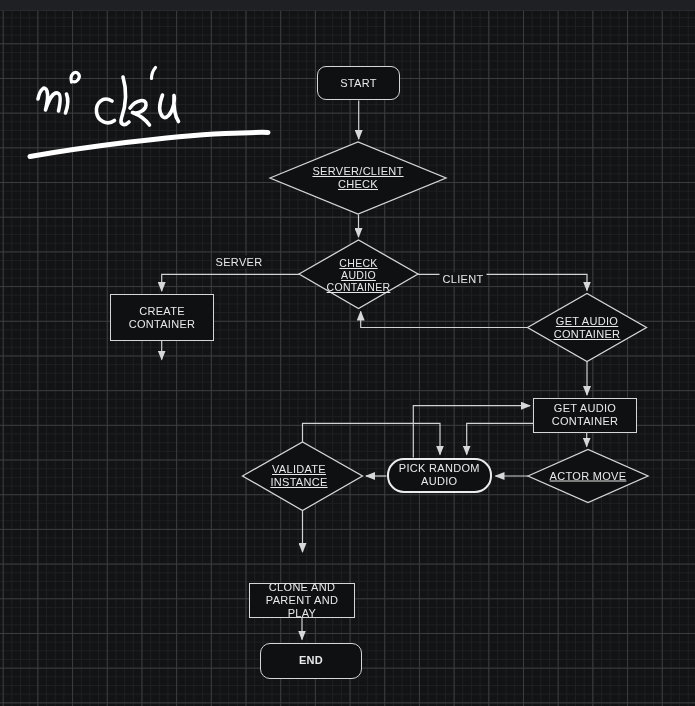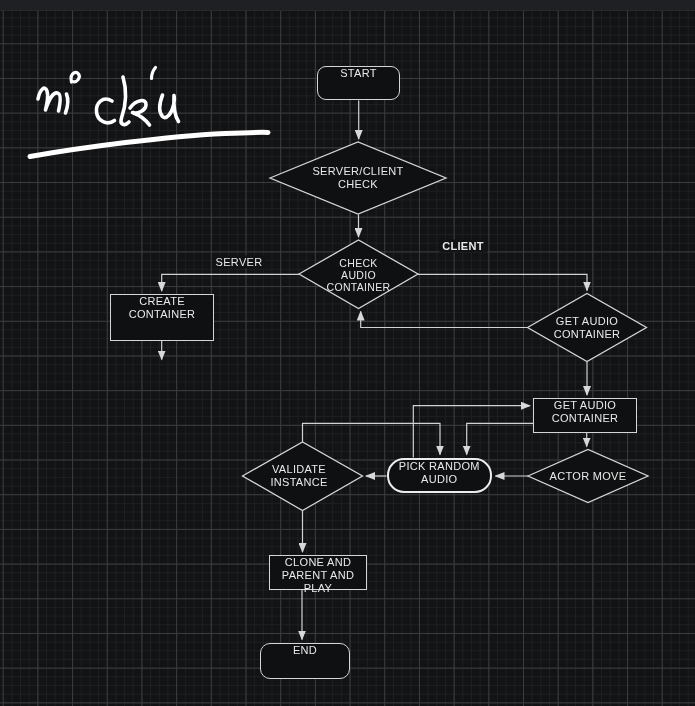--- a/index.html
+++ b/index.html
@@ -14,28 +14,28 @@
       linear-gradient(#1d1f21 1px,transparent 1px);
     background-size:34.7px 34.7px,34.7px 34.7px,8.675px 8.675px,8.675px 8.675px;
     background-position:2.7px 0,0 8.6px,2.7px 0,0 8.6px;
   }
   .topbar{position:absolute;left:0;top:0;width:695px;height:10px;background:#1e2023;border-bottom:1px solid #27292c;z-index:30;}
   svg.layer{position:absolute;left:0;top:0;z-index:5;}
   .edge{stroke:#d2d2d2;stroke-width:1.2;fill:none;}
   .diamond{fill:#0f1011;stroke:#d6d6d6;stroke-width:1.3;}
   .hand{stroke:#ffffff;fill:none;stroke-linecap:round;stroke-linejoin:round;}
 
-  .node{position:absolute;z-index:10;display:flex;justify-content:center;
+  .node{position:absolute;z-index:10;display:flex;align-items:center;justify-content:center;
         background:#0f1011;border:1.4px solid #d6d6d6;box-sizing:border-box;}
   .node .lbl, .dlabel, .elabel{
         color:#e9e9e9;font-size:11px;line-height:13px;text-align:center;
         white-space:pre-line;letter-spacing:.3px;}
   .terminator{border-radius:9px;}
   .thick{border-width:2px;border-color:#ececec;}
-  .dlabel{position:absolute;z-index:11;transform:translate(-50%,-50%);}
+  .dlabel{position:absolute;z-index:11;transform:translate(-50%,-50%);text-decoration:underline;}
   .elabel{position:absolute;z-index:12;transform:translate(-50%,-50%);background:#121315;padding:0 3px;}
 </style>
 </head>
 <body>
 
 <div class="screen">
   <div class="topbar"></div>
 
   <div class="canvas">
 
@@ -94,37 +94,37 @@
     <div class="node" style="left:533px;top:398px;width:104px;height:34.5px;border-width:1.7px;">
       <span class="lbl">GET AUDIO
 CONTAINER</span>
     </div>
 
     <div class="node thick" style="left:386.5px;top:457.5px;width:105.5px;height:35.5px;border-radius:17px;">
       <span class="lbl">PICK RANDOM
 AUDIO</span>
     </div>
 
-    <div class="node" style="left:249px;top:555px;width:98px;height:34.5px;margin-left:20px;">
+    <div class="node" style="left:249px;top:583px;width:106px;height:34.5px;">
       <span class="lbl">CLONE AND
 PARENT AND PLAY</span>
     </div>
 
-    <div class="node terminator" style="left:260px;top:642.5px;width:90px;height:36px;border-radius:10px;">
+    <div class="node terminator" style="left:260px;top:642.5px;width:102px;height:36px;border-radius:10px;font-weight:bold;">
       <span class="lbl">END</span>
     </div>
 
     <div class="dlabel" style="left:358px;top:178px;">SERVER/CLIENT
 CHECK</div>
     <div class="dlabel" style="left:358.5px;top:274.5px;font-size:10.5px;line-height:12px;">CHECK
 AUDIO
 CONTAINER</div>
     <div class="dlabel" style="left:587px;top:327.5px;">GET AUDIO
 CONTAINER</div>
     <div class="dlabel" style="left:299px;top:476px;">VALIDATE
 INSTANCE</div>
     <div class="dlabel" style="left:588px;top:476px;">ACTOR MOVE</div>
 
     <div class="elabel" style="left:239px;top:262px;">SERVER</div>
-    <div class="elabel" style="left:463px;top:246px;font-weight:bold;">CLIENT</div>
+    <div class="elabel" style="left:463px;top:279px;">CLIENT</div>
 
   </div>
 </div>
 
 </body></html>

